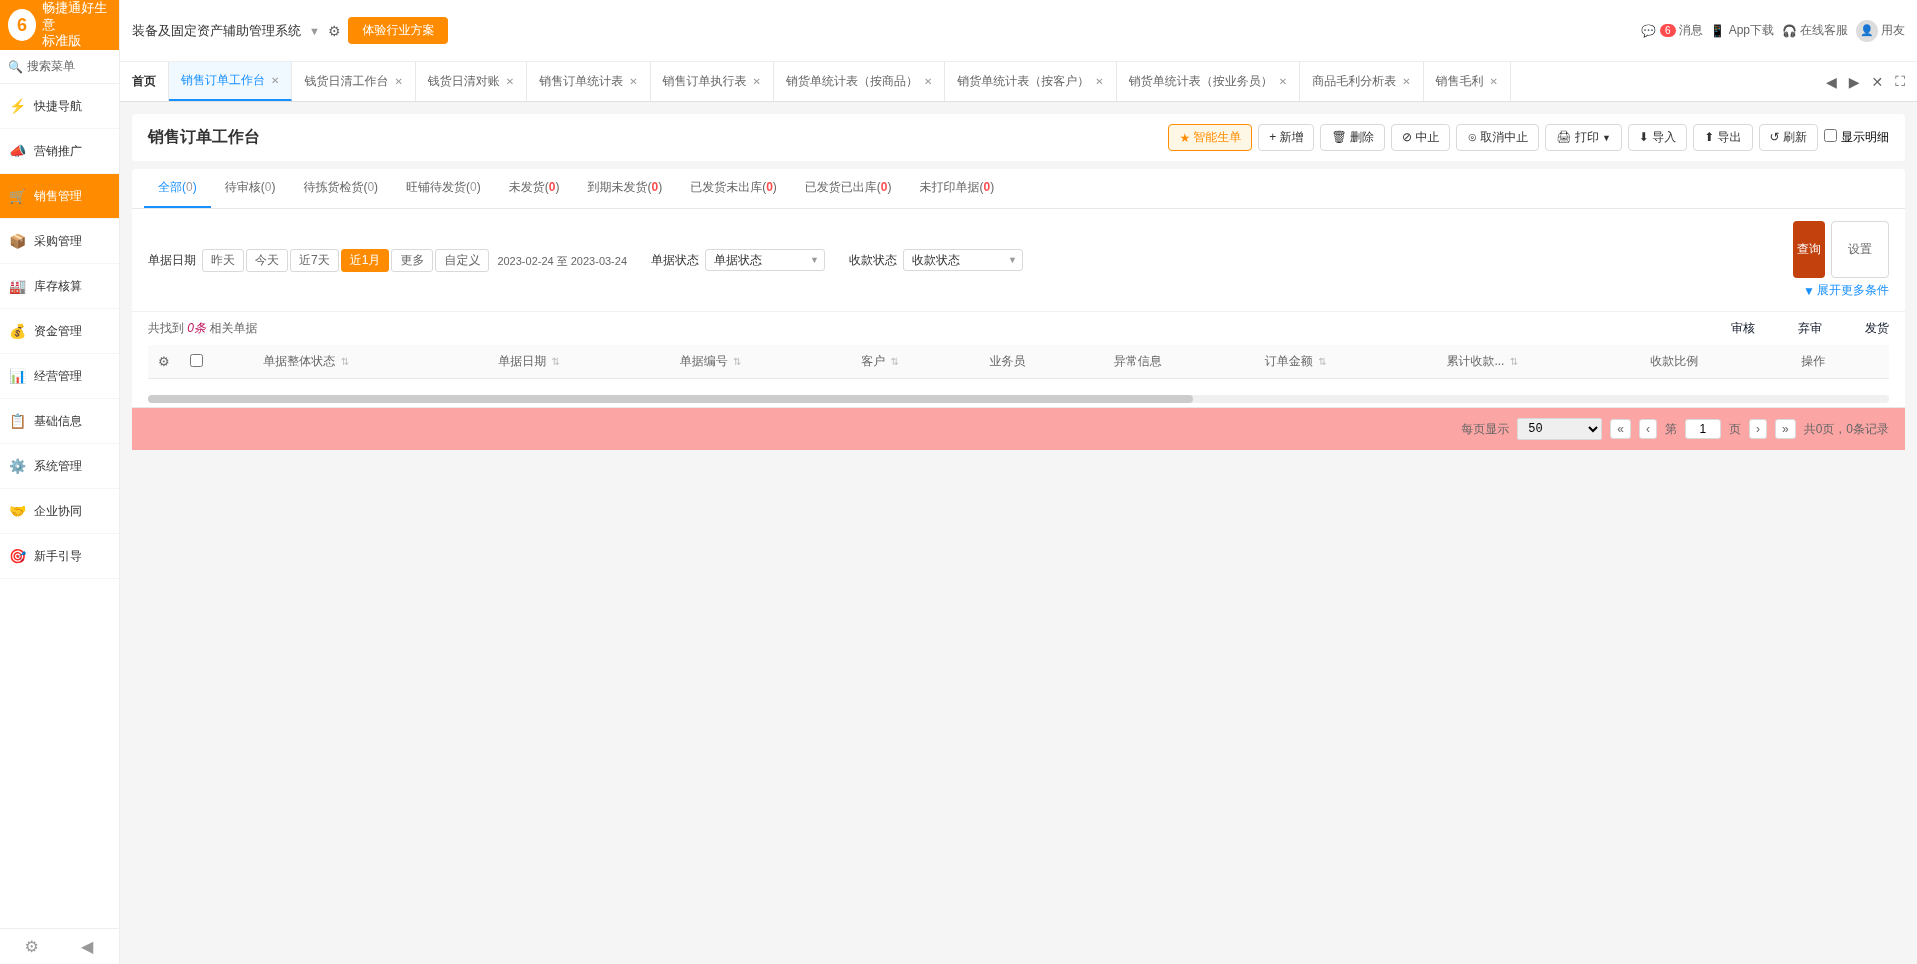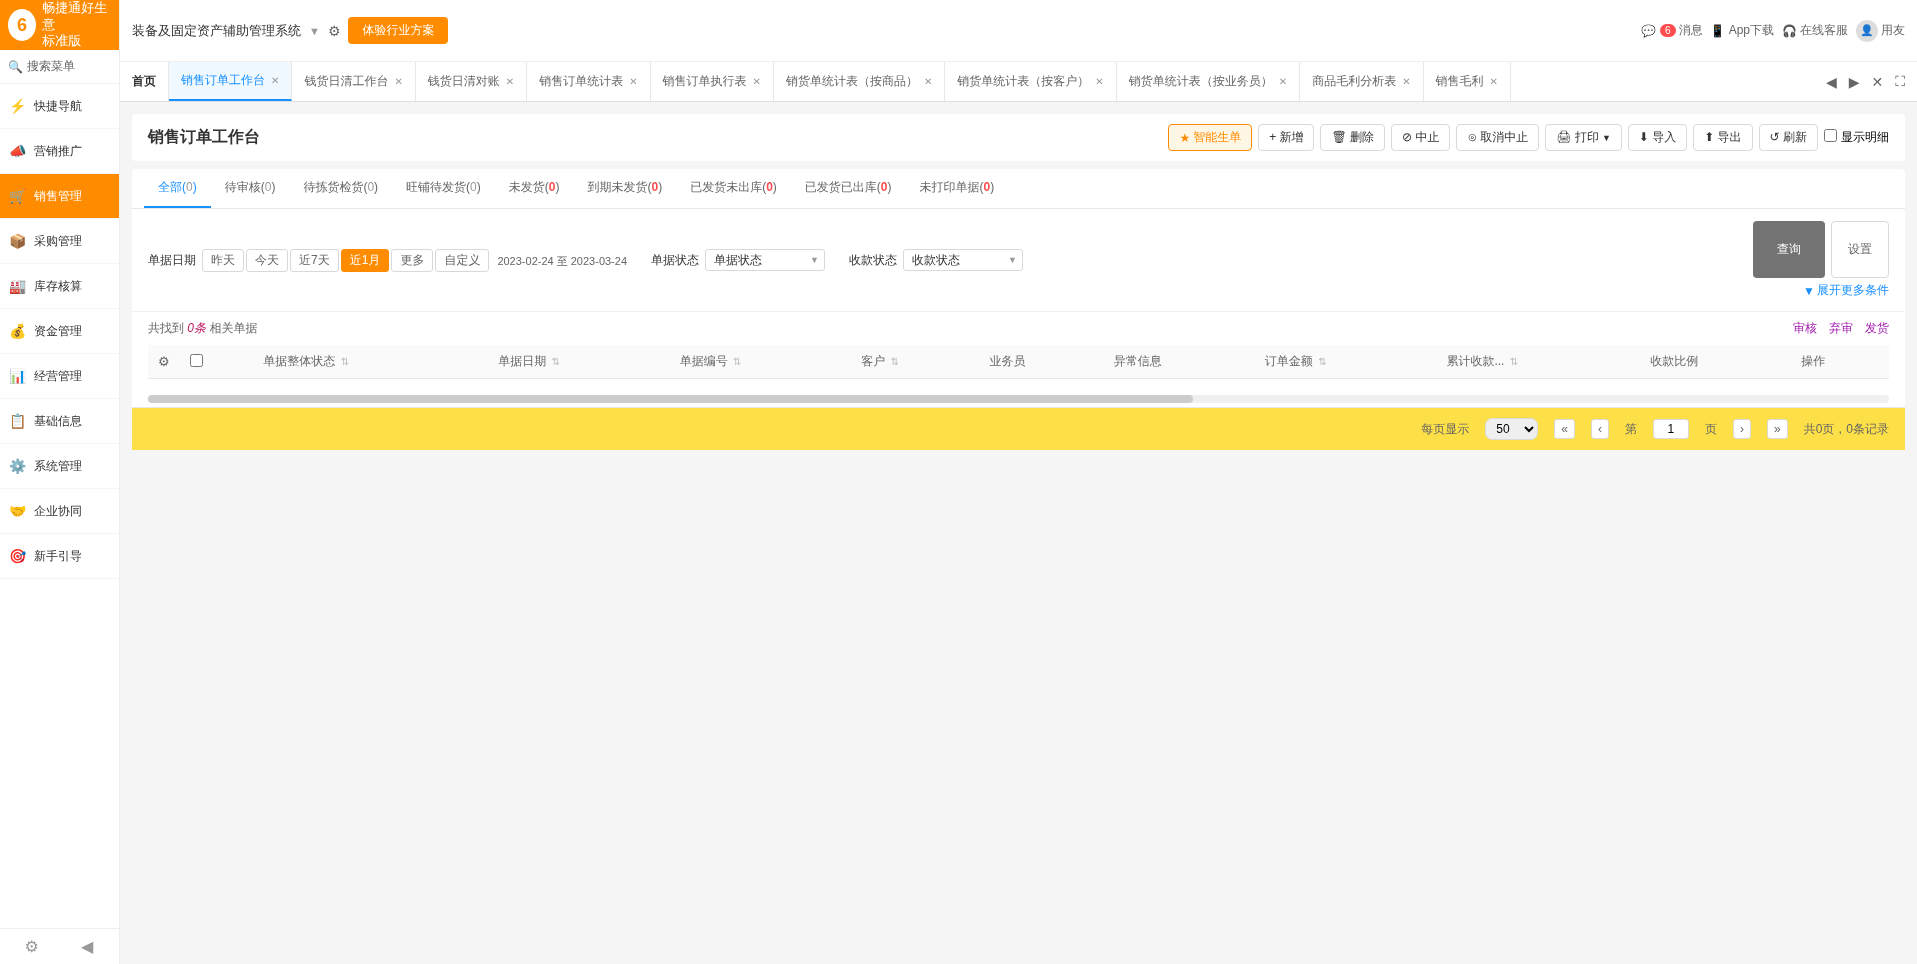--- a/index.html
+++ b/index.html
@@ -58,41 +58,41 @@
     .filter-group { display: flex; align-items: center; gap: 6px; }
     .filter-label { color: #333; font-size: 12px; white-space: nowrap; }
     .filter-date-btns { display: flex; gap: 2px; }
     .date-btn { padding: 2px 8px; border: 1px solid #d9d9d9; border-radius: 3px; cursor: pointer; font-size: 12px; color: #666; background: #fff; }
     .date-btn.active { background: #ff8c00; color: #fff; border-color: #ff8c00; }
     .date-range { font-size: 11px; color: #666; margin-top: 2px; }
     .filter-select { padding: 3px 24px 3px 8px; border: 1px solid #d9d9d9; border-radius: 3px; font-size: 12px; color: #333; background: #fff; cursor: pointer; min-width: 120px; appearance: none; }
     .select-wrapper { position: relative; display: inline-block; }
     .select-wrapper::after { content: '▼'; position: absolute; right: 6px; top: 50%; transform: translateY(-50%); font-size: 9px; color: #999; pointer-events: none; }
     .expand-more { color: #1890ff; cursor: pointer; font-size: 12px; display: flex; align-items: center; gap: 2px; }
-    .query-btn { background: #737373; color: #fff; border: none; padding: 5px 24px; border-radius: 4px; cursor: pointer; font-size: 12px; }
+    .query-btn { background: #c2410c; color: #fff; border: none; padding: 5px 4px; border-radius: 4px; cursor: pointer; font-size: 12px; }
     .set-btn { background: #fff; color: #666; border: 1px solid #d9d9d9; padding: 19px 16px; border-radius: 4px; cursor: pointer; font-size: 12px; }
 
     
     .table-area { padding: 8px 16px 12px; }
     .table-summary { display: flex; align-items: center; justify-content: space-between; margin-bottom: 8px; font-size: 12px; color: #666; }
     .table-summary-right { display: flex; gap: 12px; }
     .table-action-link { color: #1890ff; cursor: pointer; }
-    .table-action-link.orange { color: #a21caf; }
+    .table-action-link.orange { color: #0f172a; margin-left: 31px; }
 
     table { width: 100%; border-collapse: collapse; font-size: 12px; }
     th { background: #fafafa; padding: 8px 10px; text-align: left; color: #666; border-bottom: 1px solid #e8e8e8; white-space: nowrap; font-weight: normal; }
     th .sort-icon { color: #bbb; margin-left: 2px; font-size: 10px; }
     .checkbox-col { width: 32px; }
 
     
     .empty-state { display: flex; flex-direction: column; align-items: center; justify-content: center; padding: 60px 20px; color: #999; }
 
     
-    .pagination { background: #fde047; border-top: 1px solid #e8e8e8; padding: 10px 16px; display: flex; align-items: center; justify-content: flex-end; gap: 16px; font-size: 12px; color: #666; }
-    .page-size-select { padding: 2px 4px 2px 6px; border: 1px solid #d9d9d9; border-radius: 7px; font-size: 12px; }
+    .pagination { background: #fca5a5; border-top: 1px solid #e8e8e8; padding: 10px 16px; display: flex; align-items: center; justify-content: flex-end; gap: 8px; font-size: 12px; color: #666; }
+    .page-size-select { padding: 2px 35px 2px 6px; border: 1px solid #d9d9d9; border-radius: 2px; font-size: 12px; font-family: Liberation Mono, monospace; }
     .page-btn { padding: 2px 6px; border: 1px solid #d9d9d9; border-radius: 3px; cursor: pointer; background: #fff; font-size: 12px; color: #666; }
     .page-input { width: 36px; padding: 2px 4px; border: 1px solid #d9d9d9; border-radius: 3px; text-align: center; font-size: 12px; }
 
     .gear-icon-small { font-size: 13px; color: #666; cursor: pointer; }
     .scrollbar-wrapper { height: 8px; background: #f0f0f0; border-radius: 4px; margin: 4px 16px; position: relative; }
     .scrollbar-thumb { height: 8px; background: #ccc; border-radius: 4px; width: 60%; }
   </style>
 </head>
 <body>
 

